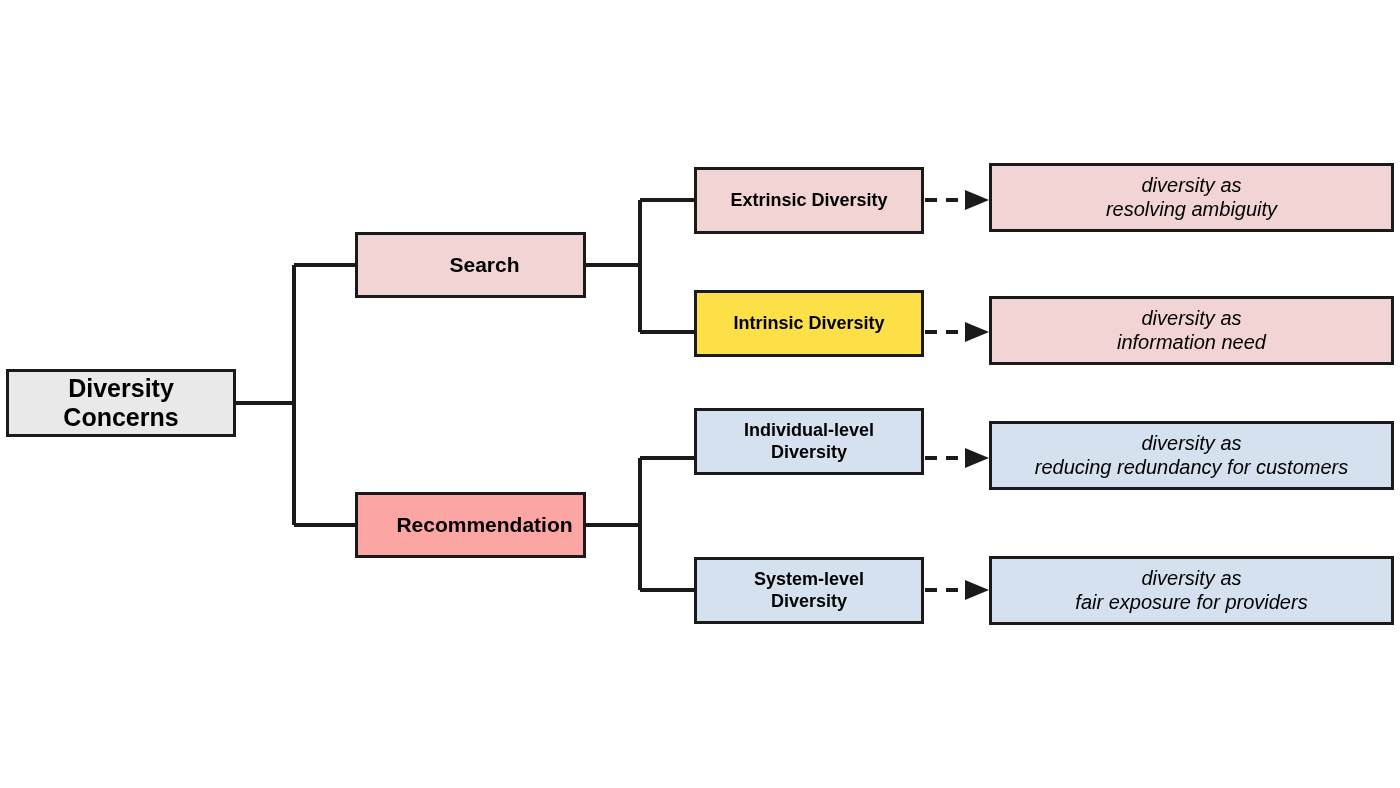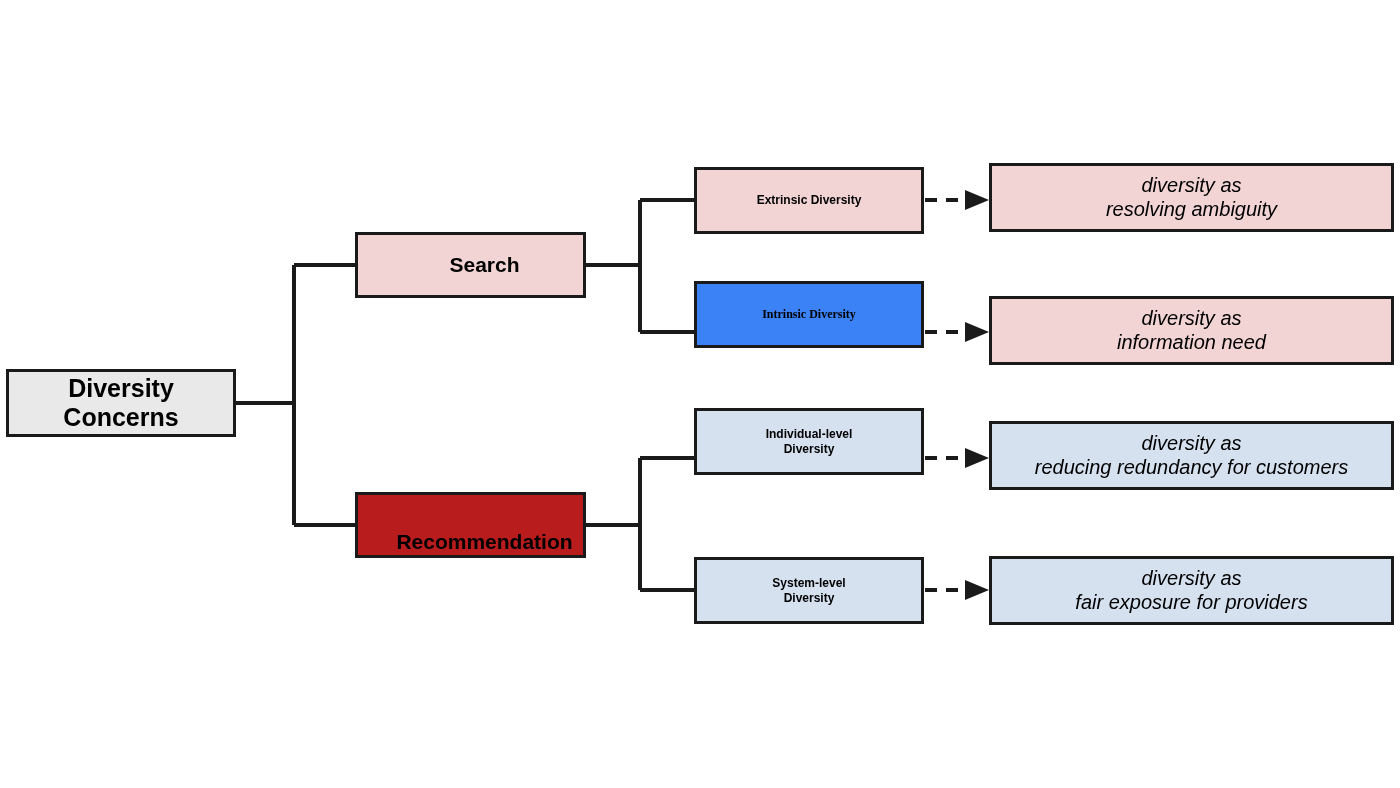--- a/index.html
+++ b/index.html
@@ -53,30 +53,30 @@
     font-weight: bold;
   }
   
   .n-cat {
     left: 355px; width: 231px; height: 66px;
     font-size: 21px;
     font-weight: bold;
     padding-left: 28px;
   }
   .n-search { top: 232px; background: #f2d4d4; }
-  .n-rec    { top: 492px; background: #b91c1c; align-items: flex-end; }
+  .n-rec    { top: 492px; background: #fca5a5; }
 
   
   .n-sub {
     left: 694px; width: 230px; height: 67px;
-    font-size: 12px;
+    font-size: 18px;
     font-weight: bold;
   }
   .n-extrinsic  { top: 167px; background: #f2d4d4; }
-  .n-intrinsic  { top: 281px; background: #3b82f6; font-family: Liberation Serif, serif; }
+  .n-intrinsic  { top: 290px; background: #fde047; }
   .n-indiv      { top: 408px; background: #d5e1ef; }
   .n-syslevel   { top: 557px; background: #d5e1ef; }
 
   
   .n-desc {
     left: 989px; width: 405px; height: 69px;
     font-size: 20px;
     font-style: italic;
     align-items: center;
   }

